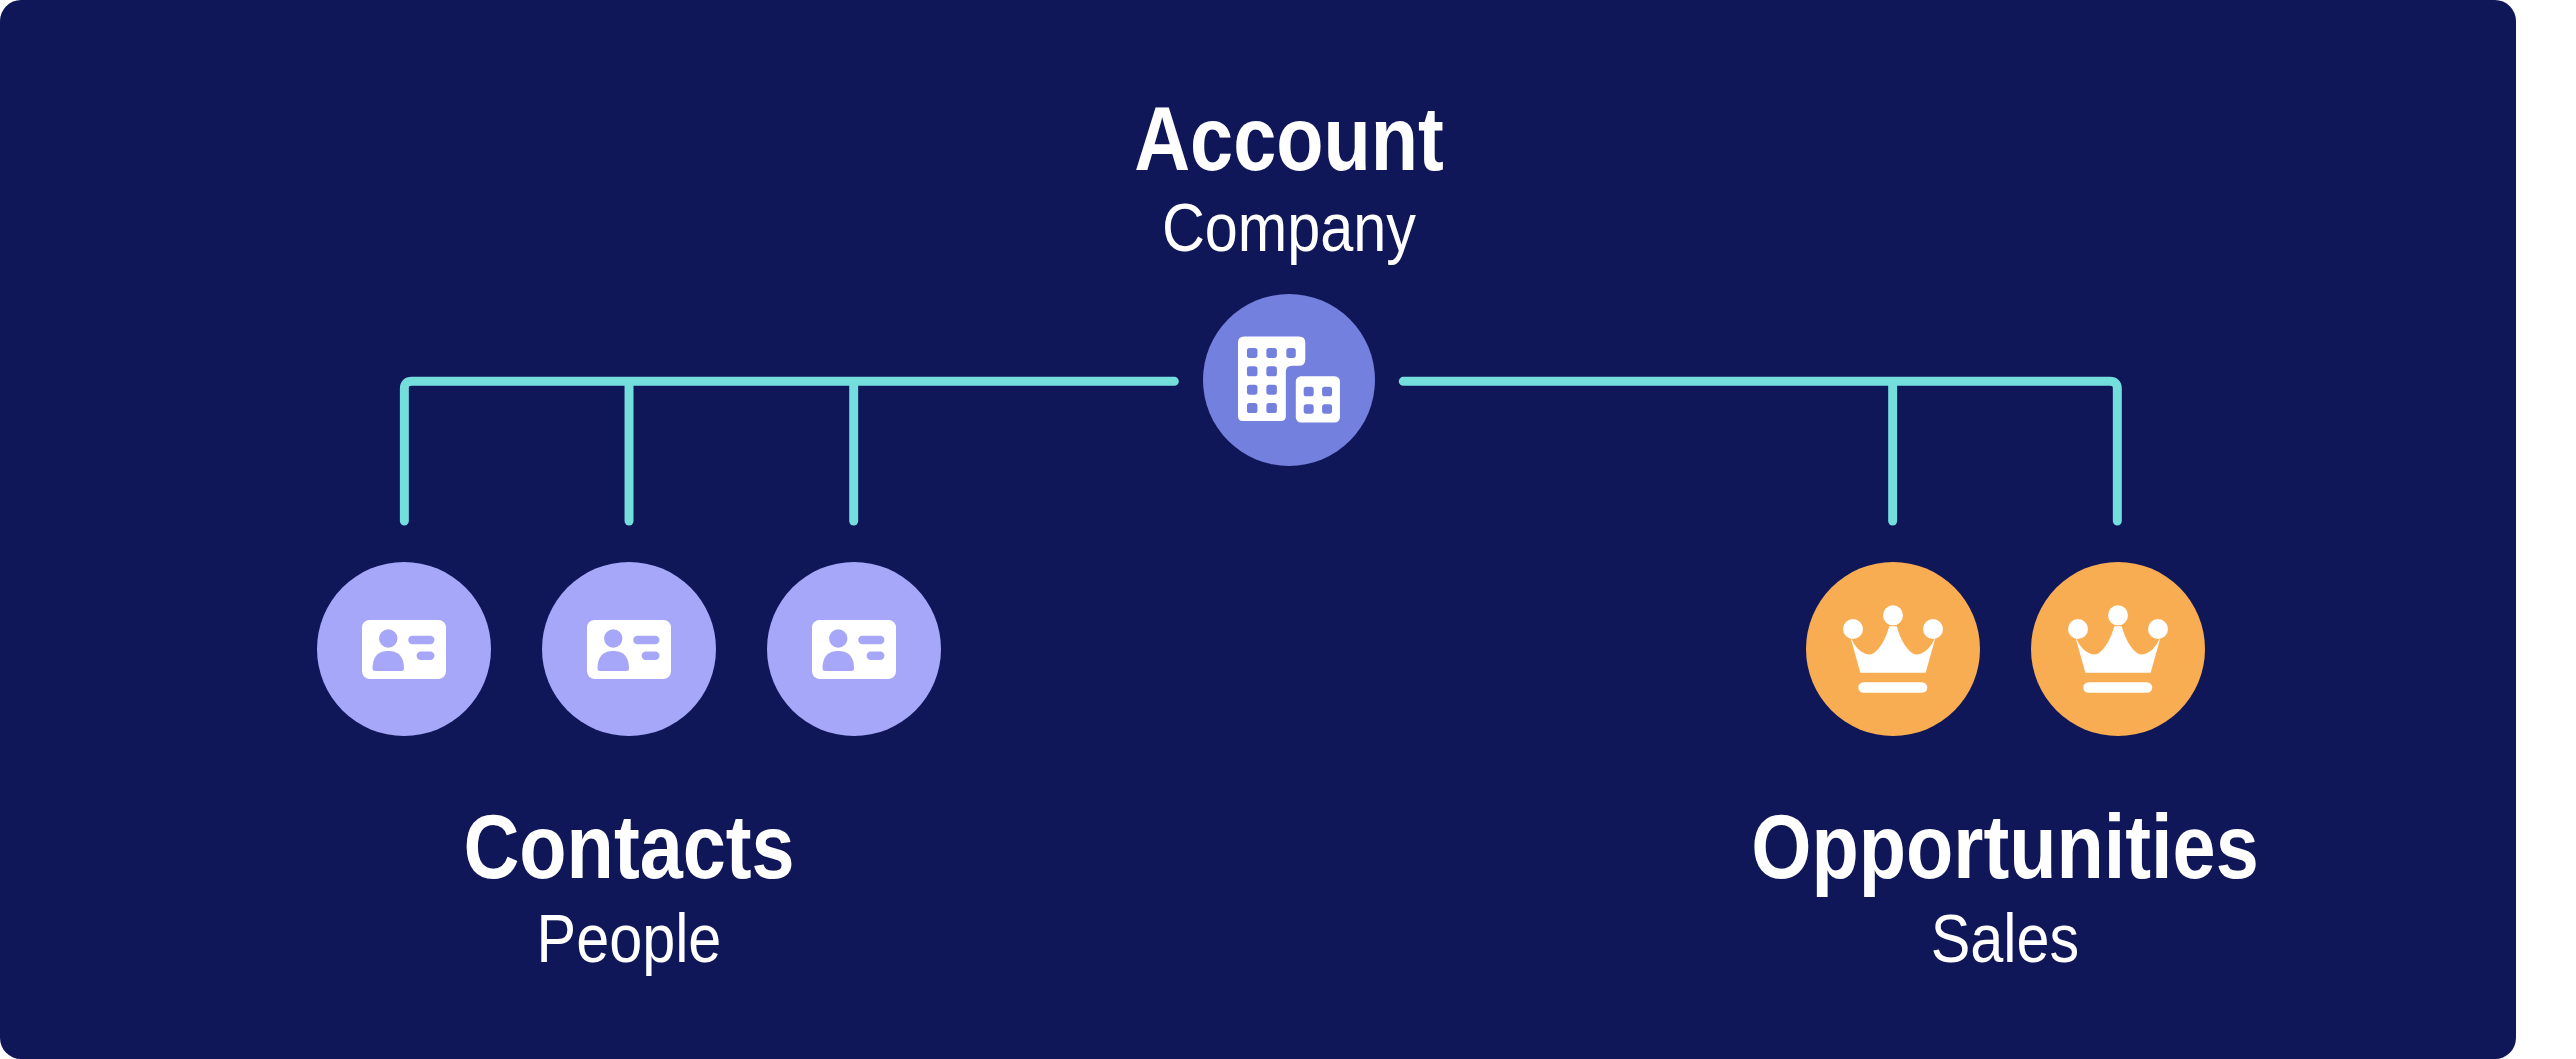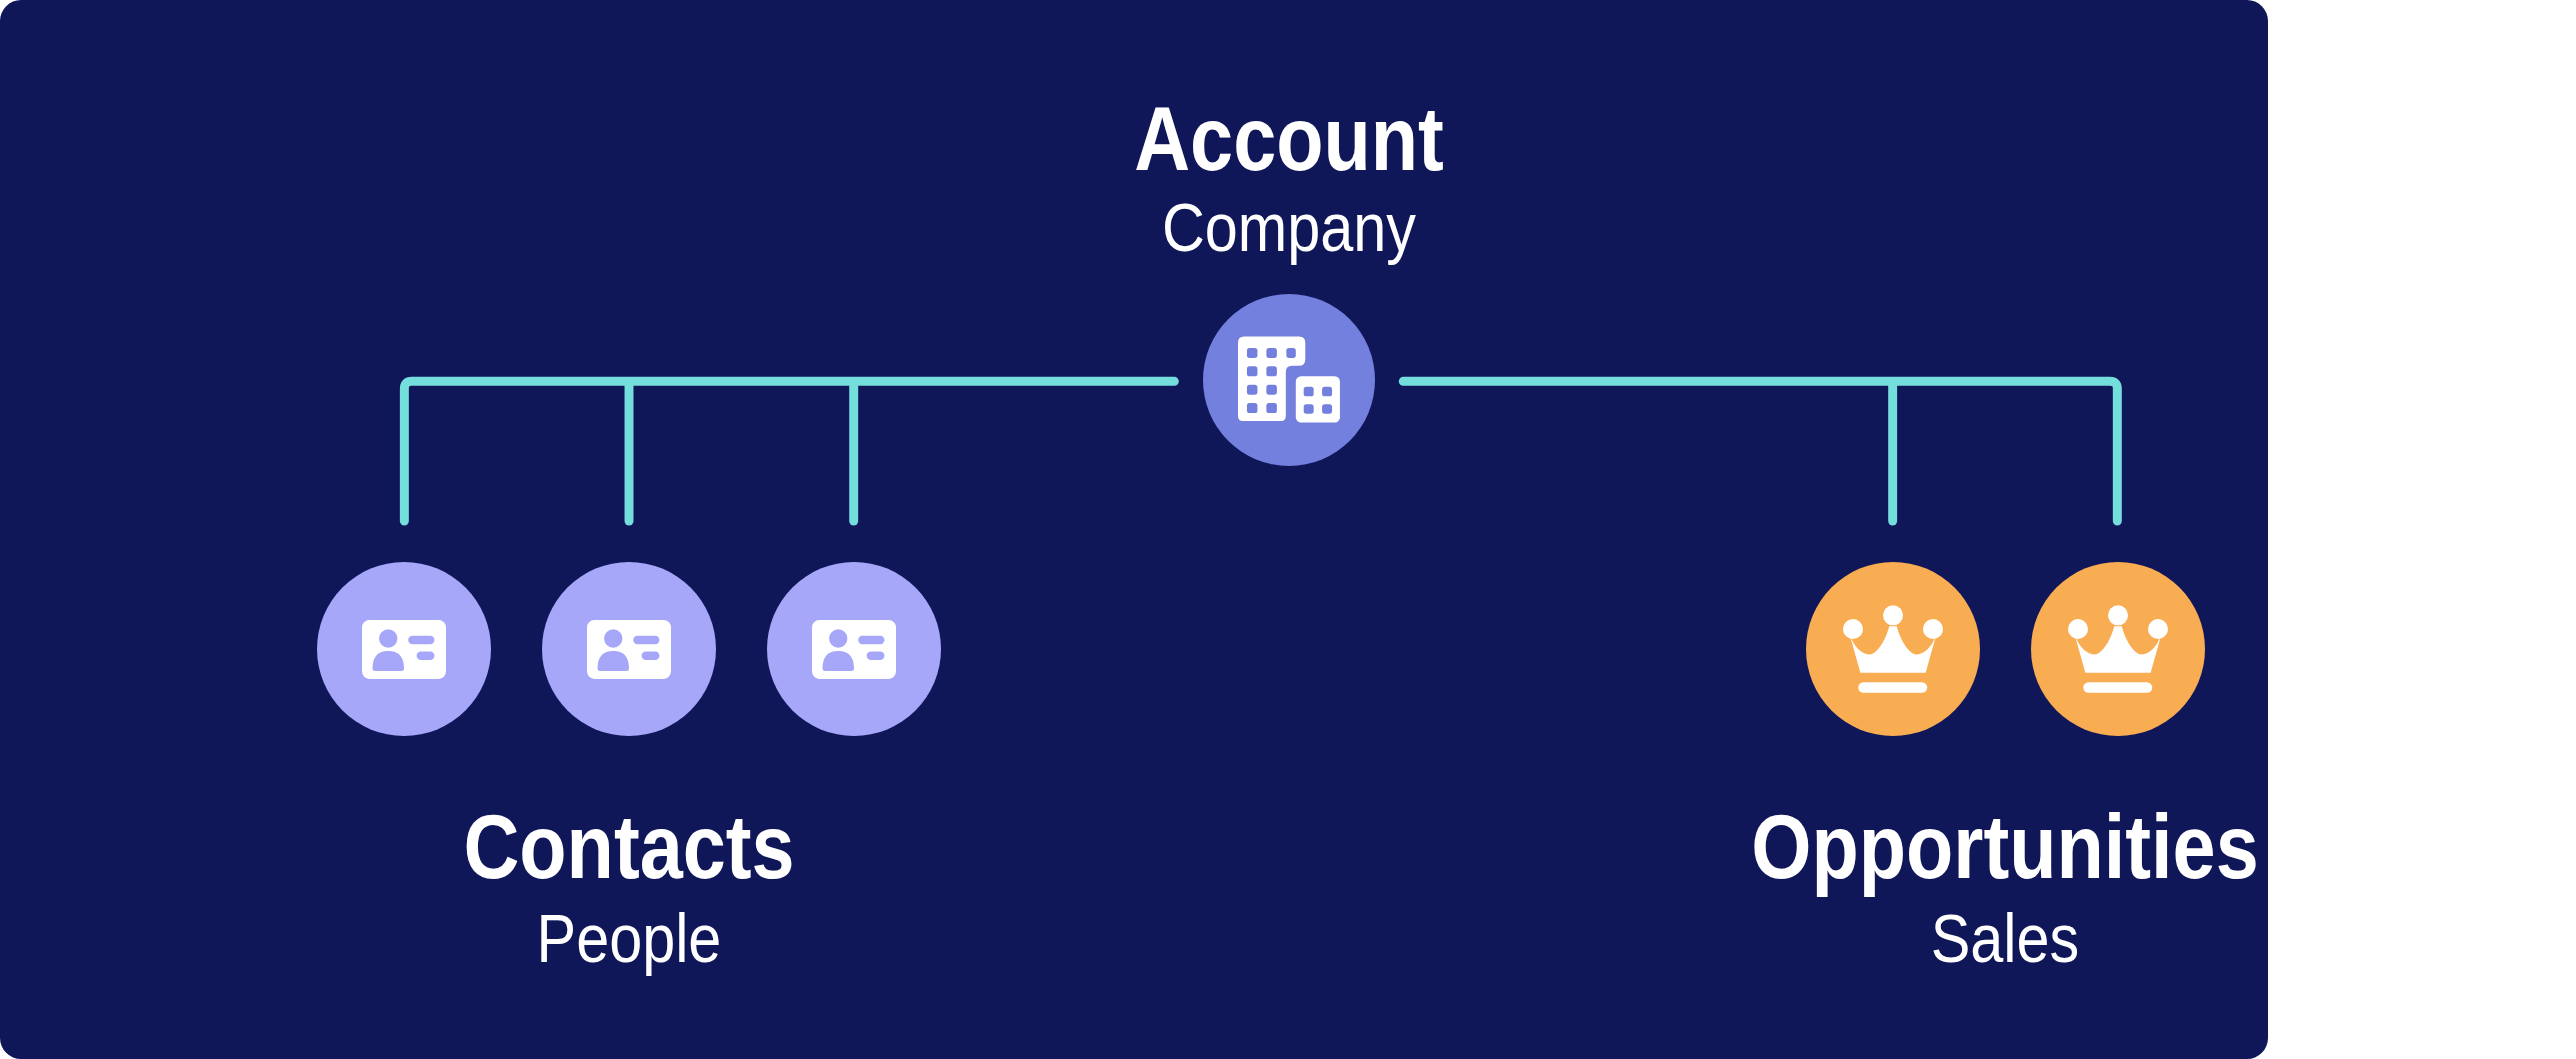--- a/index.html
+++ b/index.html
@@ -7,21 +7,21 @@
     padding: 0;
     width: 2576px;
     height: 1059px;
     background: #ffffff;
     overflow: hidden;
     font-family: "Liberation Sans", sans-serif;
   }
   .card {
     position: absolute;
     left: 0; top: 0;
-    width: 2268px;
+    width: 2516px;
     height: 1059px;
     background: var(--bg, #101759);
     border-radius: 21px;
   }
   .connectors {
     position: absolute;
     left: 0; top: 0;
     width: 2576px;
     height: 1059px;
   }

